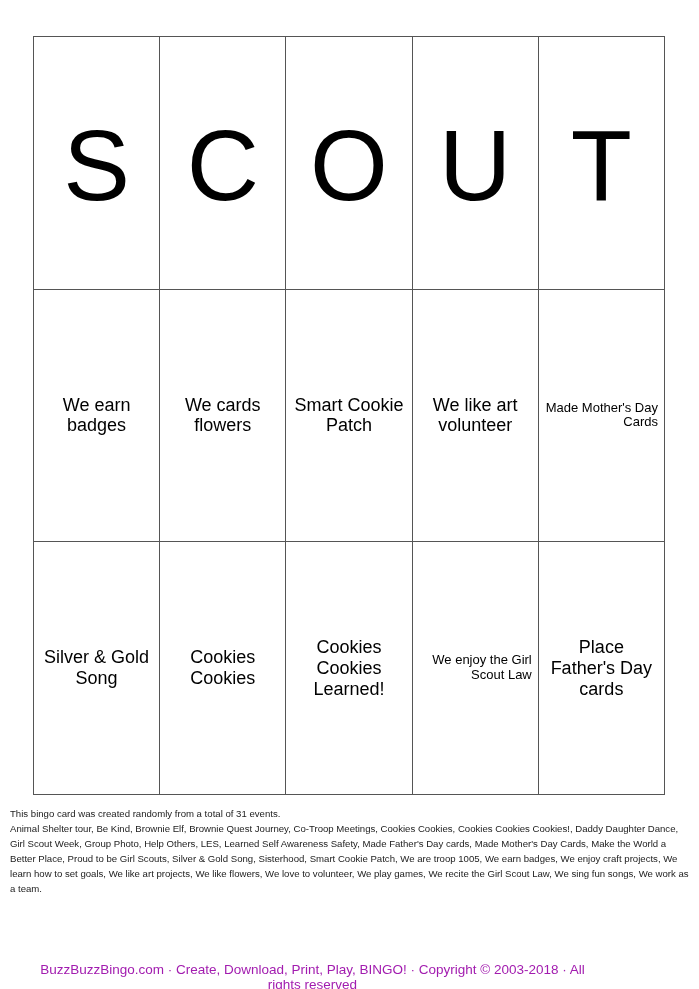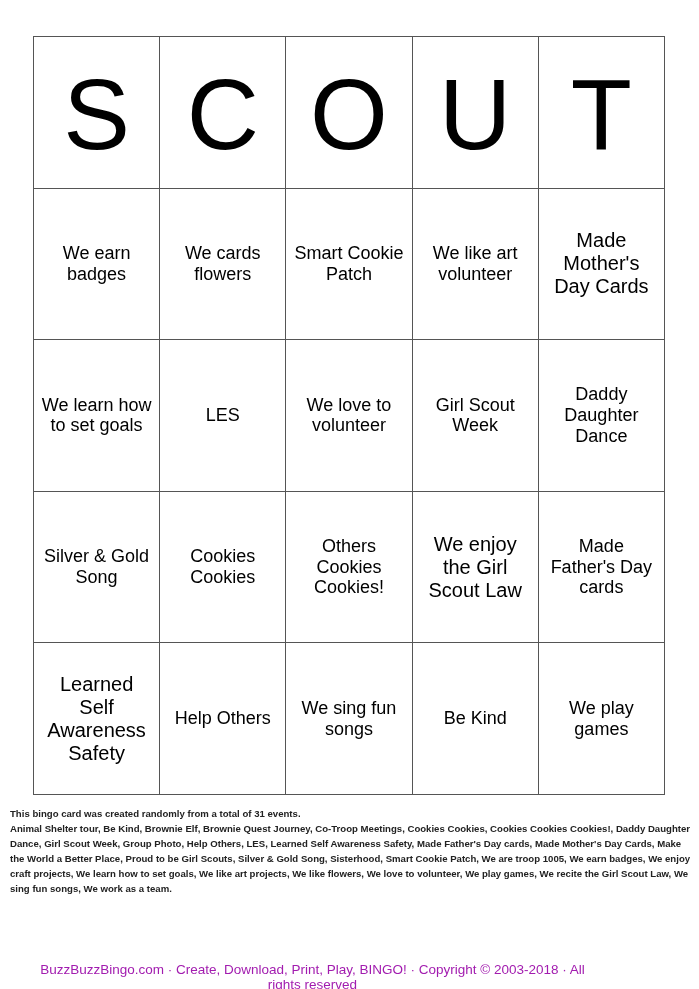--- a/index.html
+++ b/index.html
@@ -11,24 +11,24 @@
   }
   .card td {
     border: 1px solid #555;
     text-align: center; vertical-align: middle;
     padding: 0 6px; box-sizing: border-box;
     line-height: 1.15;
   }
   .card tr { height: 126.5px; }
   .header td { font-size: 100px; line-height: 1; padding-top: 4px; }
   .cell { font-size: 18px; }
-  .cell.small { font-size: 20px; }
+  .cell.small { font-size: 13px; text-align: right; }
   .footnote {
     position: absolute; left: 10px; top: 806px; width: 684px;
-    font-size: 9.6px; line-height: 15px; color: #222; font-weight: bold;
+    font-size: 9.6px; line-height: 15px; color: #222;
   }
   .footer {
     position: absolute; left: 0; top: 962px; width: 577px;
     text-align: center; font-size: 13.5px; color: #a21caf; margin-left: 24px;
   }
 </style>
 </head>
 <body>
 
 <table class="card">
@@ -41,39 +41,25 @@
     <td>T</td>
   </tr>
   <tr>
     <td class="cell">We earn badges</td>
     <td class="cell">We cards flowers</td>
     <td class="cell">Smart Cookie Patch</td>
     <td class="cell">We like art volunteer</td>
     <td class="cell small">Made Mother's Day Cards</td>
   </tr>
   <tr>
-    <td class="cell">We learn how to set goals</td>
-    <td class="cell">LES</td>
-    <td class="cell">We love to volunteer</td>
-    <td class="cell">Girl Scout Week</td>
-    <td class="cell">Daddy Daughter Dance</td>
-  </tr>
-  <tr>
     <td class="cell">Silver &amp; Gold Song</td>
     <td class="cell">Cookies Cookies</td>
-    <td class="cell">Others Cookies Cookies!</td>
+    <td class="cell">Cookies Cookies Learned!</td>
     <td class="cell small">We enjoy the Girl Scout Law</td>
-    <td class="cell">Made Father's Day cards</td>
-  </tr>
-  <tr>
-    <td class="cell small">Learned Self Awareness Safety</td>
-    <td class="cell">Help Others</td>
-    <td class="cell">We sing fun songs</td>
-    <td class="cell">Be Kind</td>
-    <td class="cell">We play games</td>
+    <td class="cell">Place Father's Day cards</td>
   </tr>
 </tbody>
   </table>
 
 <div class="footnote">
   <div>This bingo card was created randomly from a total of 31 events.</div>
   <div>Animal Shelter tour, Be Kind, Brownie Elf, Brownie Quest Journey, Co-Troop Meetings, Cookies  Cookies, Cookies  Cookies  Cookies!, Daddy Daughter Dance, Girl Scout Week, Group Photo, Help Others, LES, Learned Self Awareness Safety, Made Father's Day cards, Made Mother's Day Cards, Make the World a Better Place, Proud to be Girl Scouts, Silver &amp; Gold Song, Sisterhood, Smart Cookie Patch, We are troop 1005, We earn badges, We enjoy craft projects, We learn how to set goals, We like art projects, We like flowers, We love to volunteer, We play games, We recite the Girl Scout Law, We sing fun songs, We work as a team.</div>
 </div>
 
 <div class="footer">BuzzBuzzBingo.com · Create, Download, Print, Play, BINGO! · Copyright © 2003-2018 · All rights reserved</div>

